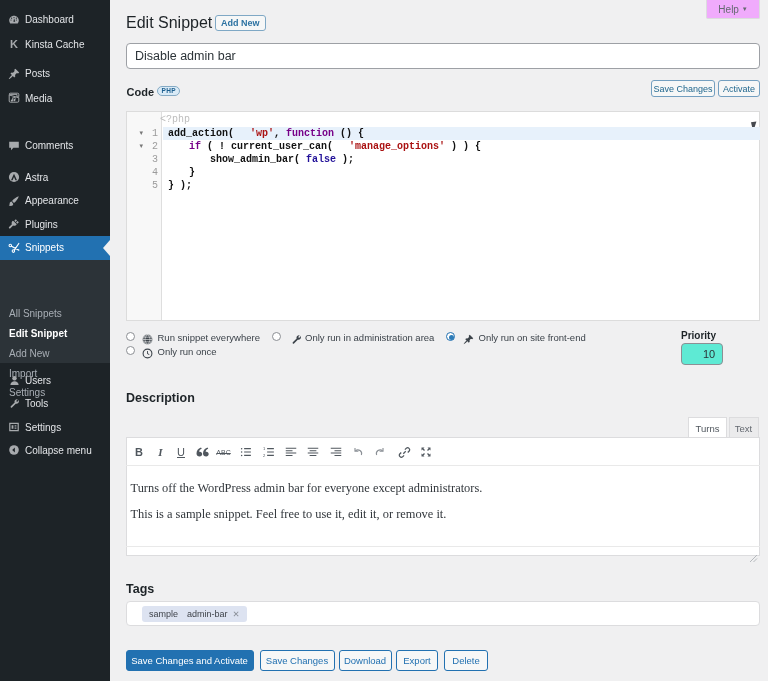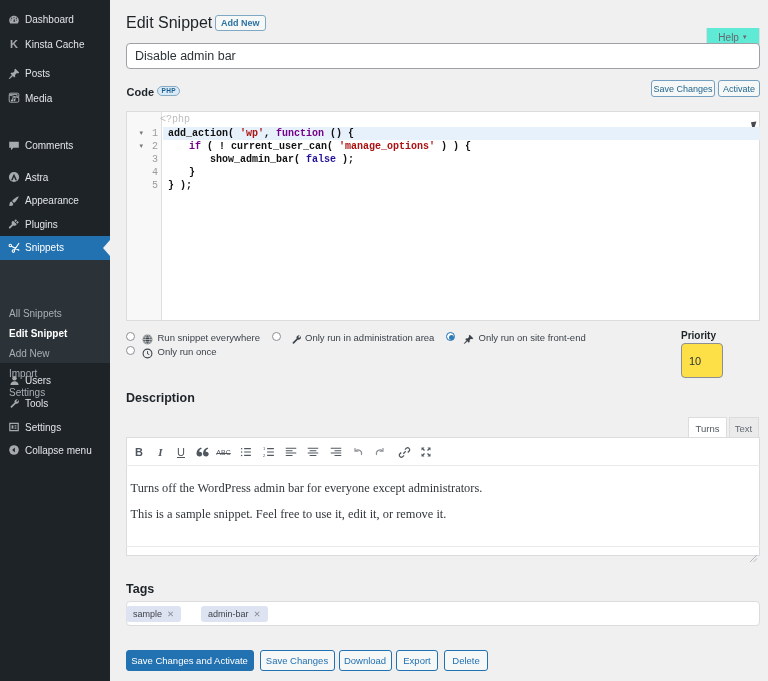--- a/index.html
+++ b/index.html
@@ -15,21 +15,21 @@
 #submenu { position:absolute; left:0; top:259.5px; width:110px; height:103px; background:#2c3338; }
 .smi { position:absolute; left:9px; font-size:10px; color:#a8aeb5;margin-top:40px; }
 #content { position:absolute; left:110px; top:0; width:658px; height:681px; }
 .abs { position:absolute; }
 .btn-sec { background:#f6f7f7; border:1px solid #2271b1; color:#2271b1; border-radius:3px; font-family:"Liberation Sans",sans-serif; display:flex; align-items:center; justify-content:center; }
 .btn-pri { background:#2271b1; border:1px solid #2271b1; color:#fff; border-radius:3px; display:flex; align-items:center; justify-content:center; }
 .hdg { font-weight:bold; color:#1d2327; font-size:12px; }
 #cm { position:absolute; left:16px; top:111px; width:633.5px; height:209.5px; background:#fff; border:1px solid #dcdcdc; }
 .cm-line { position:absolute; left:41px; font:bold 10px/13px "Liberation Mono",monospace; white-space:pre; color:#111; tab-size:21px; }
 .cm-num { position:absolute; font:10px/13px "Liberation Mono",monospace; color:#9b9b9b; width:23px; text-align:right; left:8px; }
-.cm-k { color:#708; } .cm-s { color:#a11; } .cm-a { color:#219; }
+.cm-k { color:#708; } .cm-s { color:#a11;margin-left:10px; } .cm-a { color:#219; }
 .fold { position:absolute; left:12.5px; color:#777; font-size:7px; }
 .radio { position:absolute; width:9px; height:9px; border:1px solid #8c8f94; border-radius:50%; background:#fff; }
 .rlab { position:absolute; font-size:9.5px; color:#3c434a; }
 .ricon { position:absolute; width:11px; height:11px; }
 .tag { position:absolute; top:606px; height:16px; background:#dde3f1; border-radius:3px; font-size:9px; color:#3f434a; display:flex; align-items:center; padding:0 7px; }
 .tag .x { color:#8a8f98; margin-left:5px; font-size:8.5px; }
 .tb-ico { position:absolute; top:444px; width:16px; height:16px; display:flex; align-items:center; justify-content:center; color:#50575e; }
 </style>
 </head>
 <body>
@@ -105,21 +105,21 @@
       </span>Settings</div>
   <div class="mi" style="top:440px"><span class="ic">
         <svg width="12" height="12" viewBox="0 0 20 20">
           <circle cx="10" cy="10" r="8" fill="#a7aaad"></circle>
           <path d="M11.5 6v8L7 10l4.5-4z" fill="#1d2327"></path>
         </svg>
       </span>Collapse menu</div>
 </div>
 <div id="content">
 
-  <div class="abs" style="left:596px;top:0;width:54px;height:19px;background:#5eead4;border:1px solid #dcdcde;border-top:none;display:flex;align-items:center;justify-content:center;font-size:10px;color:#646970;border-radius:0 0 2px 2px;margin-top:28px;">Help&nbsp;<span style="font-size:6px">▼</span></div>
+  <div class="abs" style="left:596px;top:0;width:54px;height:19px;background:#f0abfc;border:1px solid #dcdcde;border-top:none;display:flex;align-items:center;justify-content:center;font-size:10px;color:#646970;border-radius:0 0 2px 2px;">Help&nbsp;<span style="font-size:6px">▼</span></div>
 
   <div class="abs" style="left:16px;top:14px;font-size:16px;color:#1d2327;">Edit Snippet</div>
   <div class="abs btn-sec" style="left:104.8px;top:14.5px;width:51px;height:16px;font-size:9px;font-weight:bold;border-radius:3px;border-color:#7fa8c5;color:#2d73a2;">Add New</div>
 
   <div class="abs" style="left:16px;top:43px;width:633.5px;height:25.5px;background:#fff;border:1px solid #9da0a5;border-radius:4px;display:flex;align-items:center;padding-left:8px;font-size:12.5px;color:#2c3338;">Disable admin bar</div>
 
   <div class="abs hdg" style="left:16.5px;top:85.5px;font-size:11px;">Code</div>
   <div class="abs" style="left:47px;top:85.5px;height:10.5px;padding:0 3.5px;border:1px solid #85aac4;border-radius:5.5px;display:flex;align-items:center;font-size:6.5px;font-weight:bold;color:#1d5f8f;background:#d9eaf6;letter-spacing:0.3px;">PHP</div>
   <div class="abs btn-sec" style="left:541px;top:80px;width:64px;height:17px;font-size:9px;border-color:#739fc0;color:#22688f;">Save Changes</div>
   <div class="abs btn-sec" style="left:608px;top:80px;width:42px;height:17px;font-size:9px;border-color:#739fc0;color:#22688f;">Activate</div>
@@ -161,21 +161,21 @@
   <div class="ricon" style="left:352.5px;top:331px;"><svg width="11" height="11" viewBox="0 0 20 20" fill="#3c434a">
         <path d="M10.44 3.02l1.82-1.82 6.36 6.35-1.83 1.82c-1.05-.68-2.48-.57-3.41.36l-.75.75c-.92.93-1.04 2.35-.35 3.41l-1.83 1.82-2.41-2.41-2.8 2.79c-.42.42-3.38 2.71-3.8 2.29s1.86-3.39 2.28-3.81l2.79-2.79L4.1 9.36l1.83-1.82c1.05.69 2.48.57 3.4-.36l.75-.75c.93-.92 1.05-2.35.36-3.41z"></path>
       </svg></div>
   <div class="rlab" style="left:368.5px;top:332px;">Only run on site front-end</div>
   <div class="radio" style="left:15.5px;top:345.5px;"></div>
   <div class="ricon" style="left:31.5px;top:344.5px;"><svg width="11" height="11" viewBox="0 0 20 20" fill="#3c434a">
         <path d="M10 1a9 9 0 100 18 9 9 0 000-18zm0 2a7 7 0 110 14 7 7 0 010-14zm.8 2.5H9.2v5l3.6 2.4.9-1.3-2.9-2V5.5z"></path>
       </svg></div>
   <div class="rlab" style="left:47.5px;top:345.5px;">Only run once</div>
   <div class="abs" style="left:571px;top:329.5px;font-size:10px;font-weight:bold;color:#1d2327;">Priority</div>
-  <div class="abs" style="left:571px;top:343px;width:42px;height:35px;background:#fde047;border:1px solid #8c8f94;border-radius:4px;display:flex;align-items:center;padding-left:7px;font-size:11px;color:#2c3338;">10</div>
+  <div class="abs" style="left:571px;top:343px;width:42px;height:22px;background:#5eead4;border:1px solid #8c8f94;border-radius:4px;display:flex;align-items:center;padding-left:21px;font-size:11px;color:#2c3338;">10</div>
 
   <div class="abs hdg" style="left:16px;top:391px;font-size:12.5px;">Description</div>
   <div id="desc-area">
     <div class="abs" style="left:578px;top:417px;width:39px;height:21px;background:#fff;border:1px solid #dcdcde;border-bottom:none;display:flex;align-items:center;justify-content:center;font-size:9.5px;color:#50575e;">Turns</div>
     <div class="abs" style="left:618.5px;top:417px;width:30px;height:21px;background:#ebebec;border:1px solid #dcdcde;border-bottom:none;display:flex;align-items:center;justify-content:center;font-size:9.5px;color:#646970;">Text</div>
     <div class="abs" style="left:16px;top:437px;width:633.5px;height:119px;background:#fff;border:1px solid #dcdcde;"></div>
     <div class="abs" style="left:16px;top:437px;width:633.5px;height:29px;border-bottom:1px solid #e9e9e9;"></div>
 
     <div class="tb-ico" style="left:21px;font-weight:bold;font-size:11px;">B</div>
     <div class="tb-ico" style="left:42.5px;font-style:italic;font-size:11px;font-family:'Liberation Serif',serif;font-weight:bold;">I</div>
@@ -244,21 +244,21 @@
     <div class="abs" style="left:20.5px;top:480.5px;font-family:'Liberation Serif',serif;font-size:12.4px;color:#32373c;">Turns off the WordPress admin bar for everyone except administrators.</div>
     <div class="abs" style="left:20.5px;top:506.5px;font-family:'Liberation Serif',serif;font-size:12.4px;color:#32373c;">This is a sample snippet. Feel free to use it, edit it, or remove it.</div>
     <div class="abs" style="left:16px;top:546px;width:633.5px;height:10px;border-top:1px solid #e9e9e9;"></div>
     <div class="abs" style="left:640px;top:548px;width:8px;height:7px;"><svg width="8" height="7" viewBox="0 0 8 7" stroke="#b5b9bd" stroke-width="1">
           <path d="M0 7L7 0M3.5 7L7 3.5"></path>
         </svg></div>
   </div>
 
   <div class="abs hdg" style="left:16px;top:581.5px;font-size:12.5px;">Tags</div>
   <div class="abs" style="left:16px;top:600.5px;width:633.5px;height:25.5px;background:#fff;border:1px solid #dcdcde;border-radius:4px;"></div>
-  <div class="tag" style="left:16px;">sample<span class="x">✕</span></div>
-  <div class="tag" style="left:91px;">admin-bar<span class="x">✕</span></div>
+  <div class="tag" style="left:32px;">sample<span class="x">✕</span></div>
+  <div class="tag" style="left:70px;">admin-bar<span class="x">✕</span></div>
 
   <div class="abs btn-pri" style="left:15.5px;top:649.5px;width:128px;height:21px;font-size:9.5px;">Save Changes and Activate</div>
   <div class="abs btn-sec" style="left:149.5px;top:649.5px;width:75px;height:21px;font-size:9.5px;">Save Changes</div>
   <div class="abs btn-sec" style="left:228.5px;top:649.5px;width:53px;height:21px;font-size:9.5px;">Download</div>
   <div class="abs btn-sec" style="left:286px;top:649.5px;width:42px;height:21px;font-size:9.5px;">Export</div>
   <div class="abs btn-sec" style="left:334px;top:649.5px;width:44px;height:21px;font-size:9.5px;">Delete</div>
 </div>
 
 </body></html>

